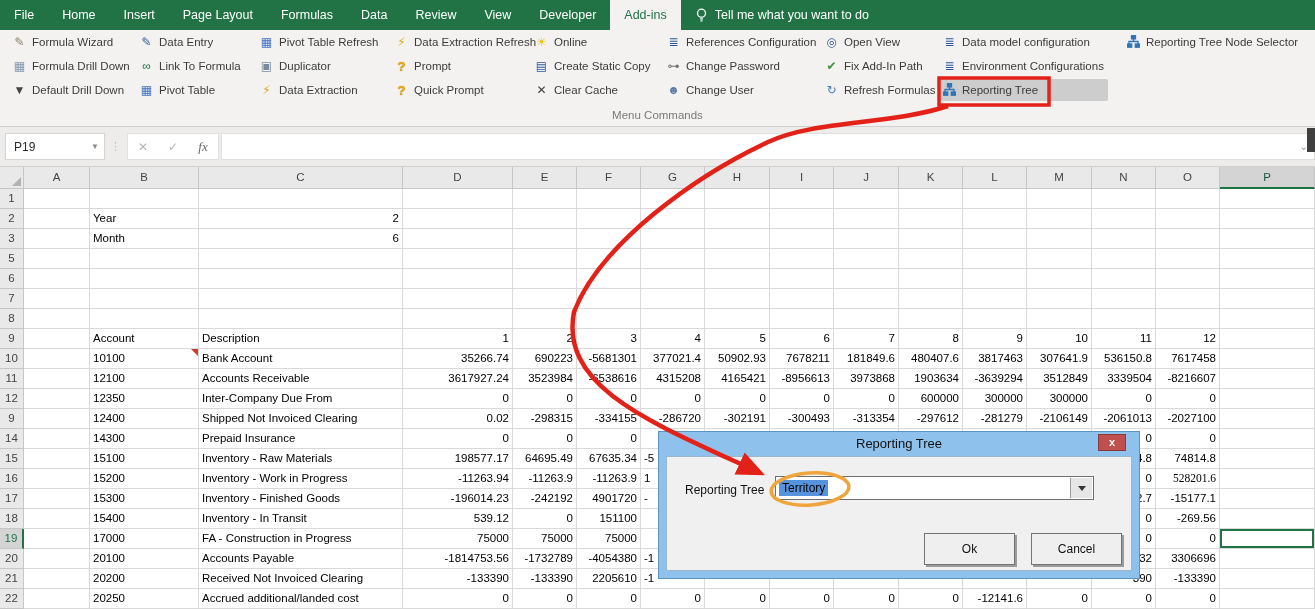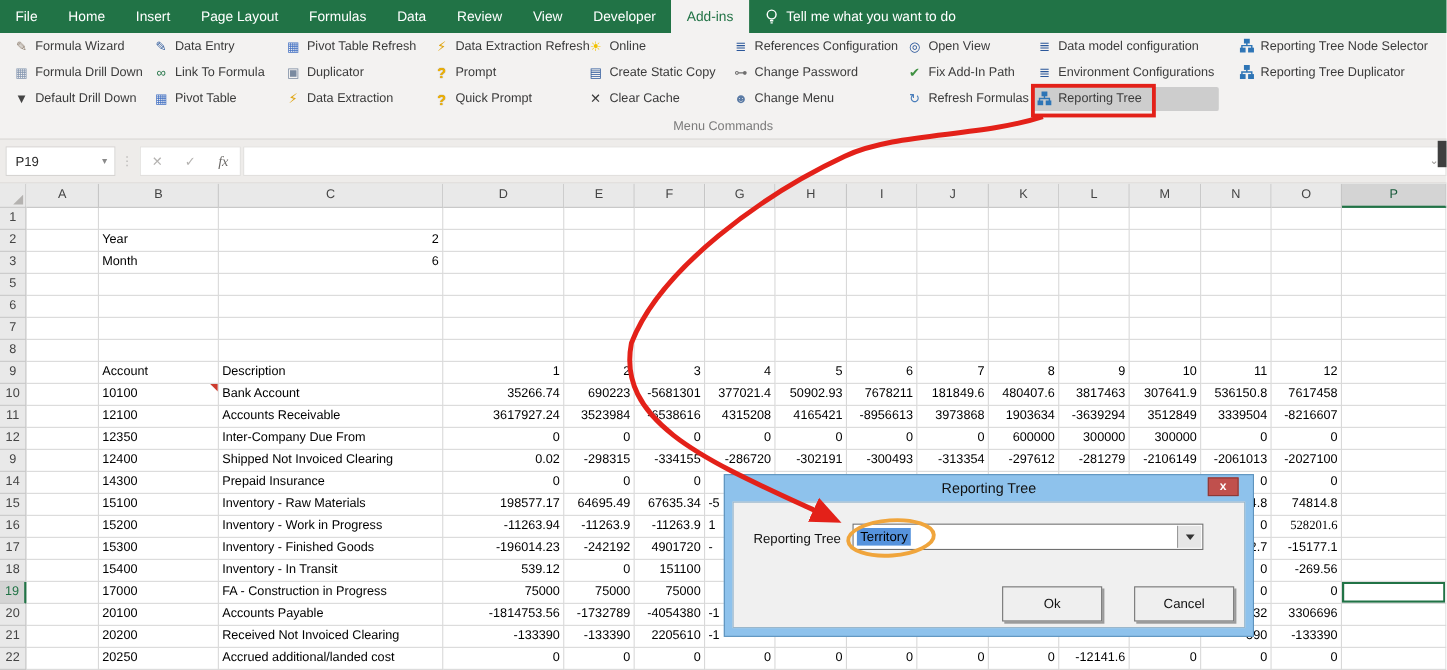--- a/index.html
+++ b/index.html
@@ -78,21 +78,21 @@
          border:1px solid #707070;box-sizing:border-box;}
   .combo-val{position:absolute;left:3px;top:3px;padding:0 3px;font-size:12px;line-height:16px;
              background:#5693dd;color:#000;}
   .combo-btn{position:absolute;right:1px;top:1px;bottom:1px;width:21px;background:#e6e6e6;
              border-left:1px solid #9a9a9a;display:flex;align-items:center;justify-content:center;}
   .combo-btn i{width:0;height:0;border-left:4px solid transparent;border-right:4px solid transparent;
                border-top:5px solid #333;}
   .dlg-btn{position:absolute;top:76px;width:91px;height:32px;background:#efefef;
            border:1px solid #747474;font-size:12px;color:#111;font-family:inherit;
            box-shadow:2px 2px 0 rgba(70,70,70,.5);}
-  .dlg-btn.ok{left:244px;}
+  .dlg-btn.ok{left:257px;}
   .dlg-btn.cancel{left:364px;}
 
   
   .overlay{position:absolute;left:0;top:0;z-index:10;pointer-events:none;}
 </style>
 </head>
 <body>
 
 <div id="app">
 
@@ -194,21 +194,21 @@
           <div class="rbtn">
             <span class="ric" style="color: rgb(43, 87, 154);">≣</span>
             <span>References Configuration</span>
           </div>
           <div class="rbtn">
             <span class="ric" style="color: rgb(111, 111, 111);">⊶</span>
             <span>Change Password</span>
           </div>
           <div class="rbtn">
             <span class="ric" style="color: rgb(91, 123, 165);">☻</span>
-            <span>Change Menu</span>
+            <span>Change User</span>
           </div>
         </div>
         <div class="rcol" style="left: 820px;">
           <div class="rbtn">
             <span class="ric" style="color: rgb(43, 87, 154);">◎</span>
             <span>Open View</span>
           </div>
           <div class="rbtn">
             <span class="ric" style="color: rgb(63, 145, 66);">✔</span>
             <span>Fix Add-In Path</span>
@@ -243,31 +243,20 @@
           <div class="rbtn">
             <span class="ric"><svg width="13" height="13" viewBox="0 0 13 13">
                 <g fill="none" stroke="#2e75b6" stroke-width="1.3">
                   <rect x="4.5" y="0.7" width="4" height="3.2" fill="#2e75b6"></rect>
                   <path d="M6.5 4v2.5 M2 9V6.5h9V9"></path>
                   <rect x="0.7" y="9" width="4" height="3.2" fill="#2e75b6"></rect>
                   <rect x="8.3" y="9" width="4" height="3.2" fill="#2e75b6"></rect>
                 </g>
               </svg></span>
             <span>Reporting Tree Node Selector</span>
-          </div>
-          <div class="rbtn">
-            <span class="ric"><svg width="13" height="13" viewBox="0 0 13 13">
-                <g fill="none" stroke="#2e75b6" stroke-width="1.3">
-                  <rect x="4.5" y="0.7" width="4" height="3.2" fill="#2e75b6"></rect>
-                  <path d="M6.5 4v2.5 M2 9V6.5h9V9"></path>
-                  <rect x="0.7" y="9" width="4" height="3.2" fill="#2e75b6"></rect>
-                  <rect x="8.3" y="9" width="4" height="3.2" fill="#2e75b6"></rect>
-                </g>
-              </svg></span>
-            <span>Reporting Tree Duplicator</span>
           </div>
         </div>
       </div>
     <div class="group-strip">
       <span>Menu Commands</span>
     </div>
   </div>
 
   <div class="fbar">
     <div class="namebox">

